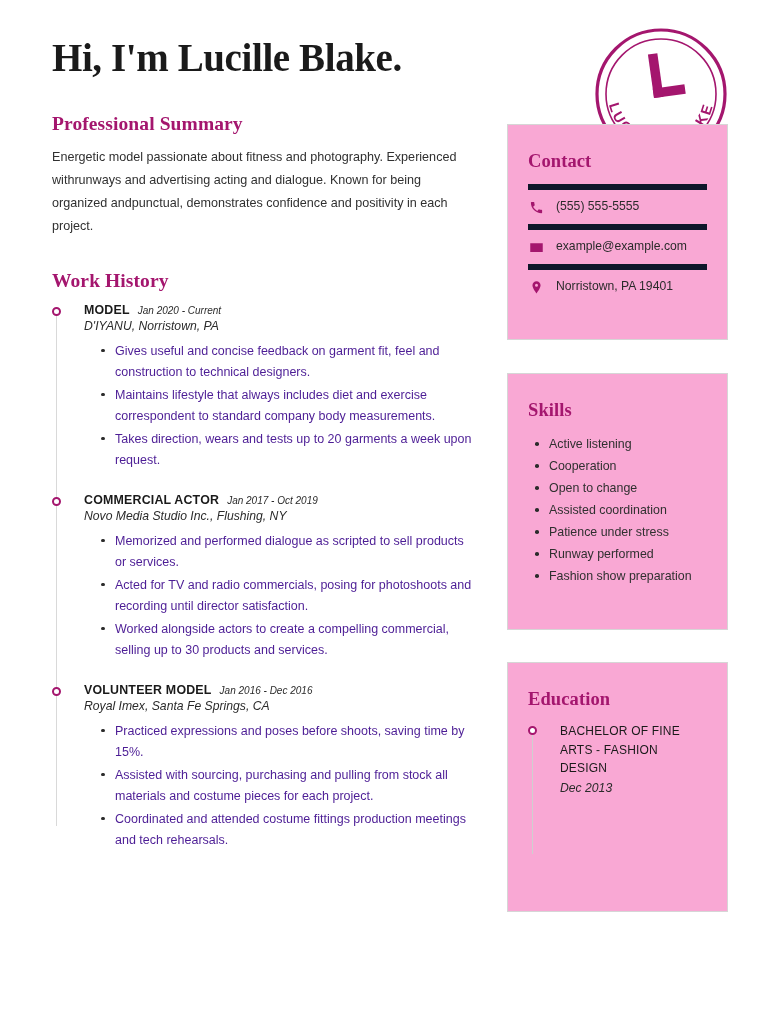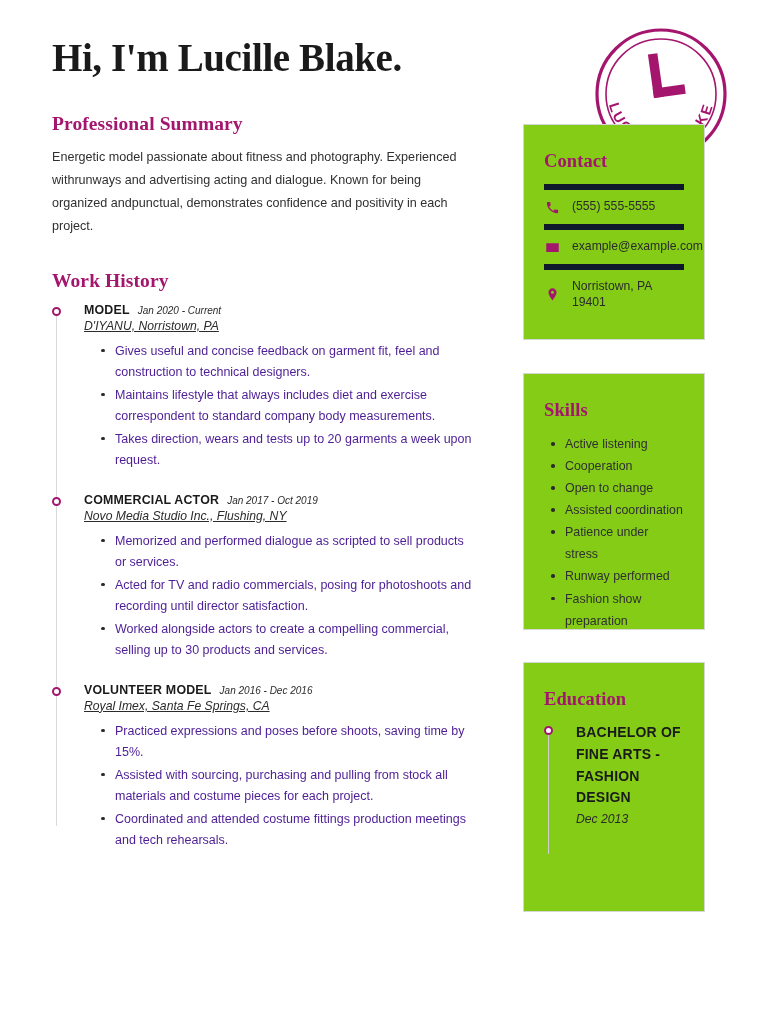--- a/index.html
+++ b/index.html
@@ -124,21 +124,20 @@
     font-size: 10px;
     font-style: italic;
     color: #2b2b2b;
     white-space: nowrap;
   }
   .job-company {
     font-size: 12.2px;
     font-style: italic;
     color: #2b2b2b;
     margin-bottom: 8px;
-    text-decoration: underline;
   }
 
   .job-bullets {
     list-style: none;
     padding-left: 16px;
   }
   .job-bullets li {
     position: relative;
     font-size: 12.5px;
     line-height: 1.72;
@@ -154,24 +153,23 @@
     width: 3.6px;
     height: 3.6px;
     border-radius: 50%;
     background: #2b2b2b;
   }
 
   
   .card {
     position: absolute;
     left: 507px;
-    width: 182px;
+    width: 221px;
     border: 1px solid #d6d6d6;
-    background: #84cc16;
-    margin-left: 16px;
+    background: #f9a8d4;
   }
   #card-contact  { top: 124px; height: 216px; }
   #card-skills   { top: 373px; height: 257px; }
   #card-education{ top: 662px; height: 250px; }
 
   .card-inner { padding: 26px 20px 20px 20px; }
 
   .card-heading {
     font-family: "Liberation Serif", serif;
     font-weight: bold;
@@ -245,22 +243,22 @@
   .edu-line {
     position: absolute;
     left: 4px;
     top: 12px;
     height: 120px;
     width: 1px;
     background: #cfcfcf;
     z-index: 1;
   }
   .edu-degree {
-    font-size: 14px;
-    font-weight: bold;
+    font-size: 12px;
+    font-weight: normal;
     color: #1a1a1a;
     letter-spacing: 0.2px;
     text-transform: uppercase;
     line-height: 1.56;
     margin-bottom: 1px;
   }
   .edu-date {
     font-size: 12.2px;
     font-style: italic;
     color: #2b2b2b;

